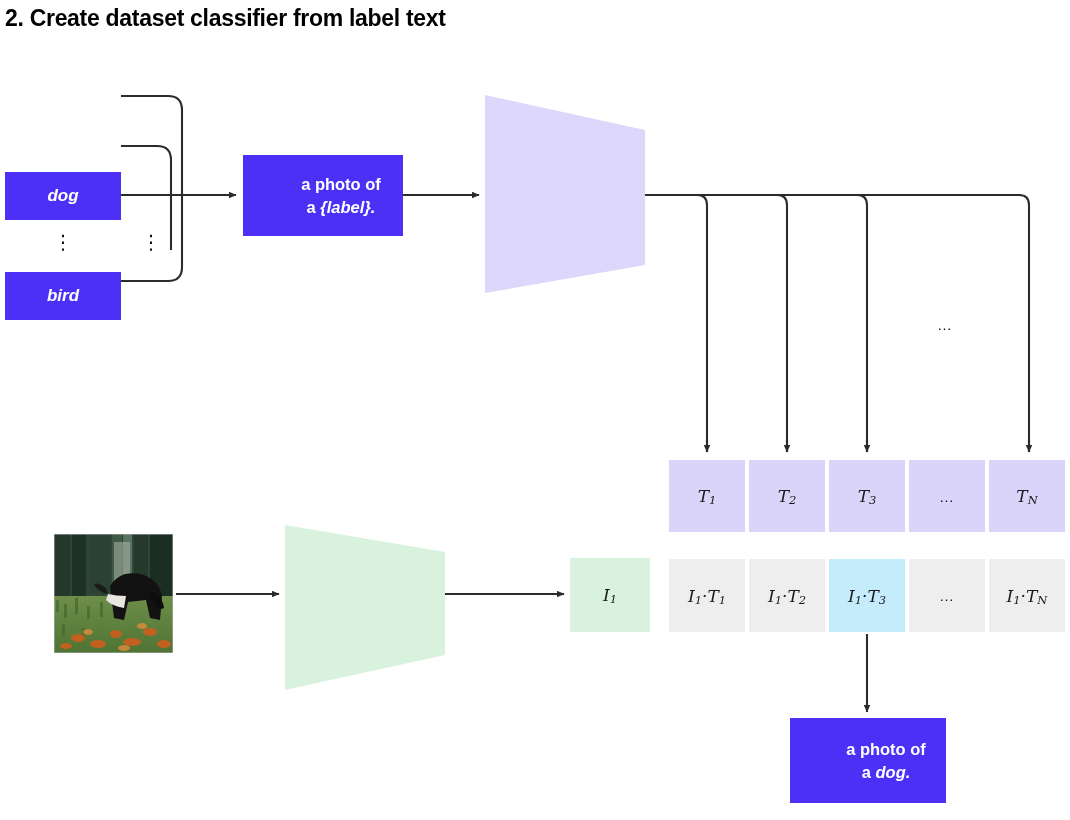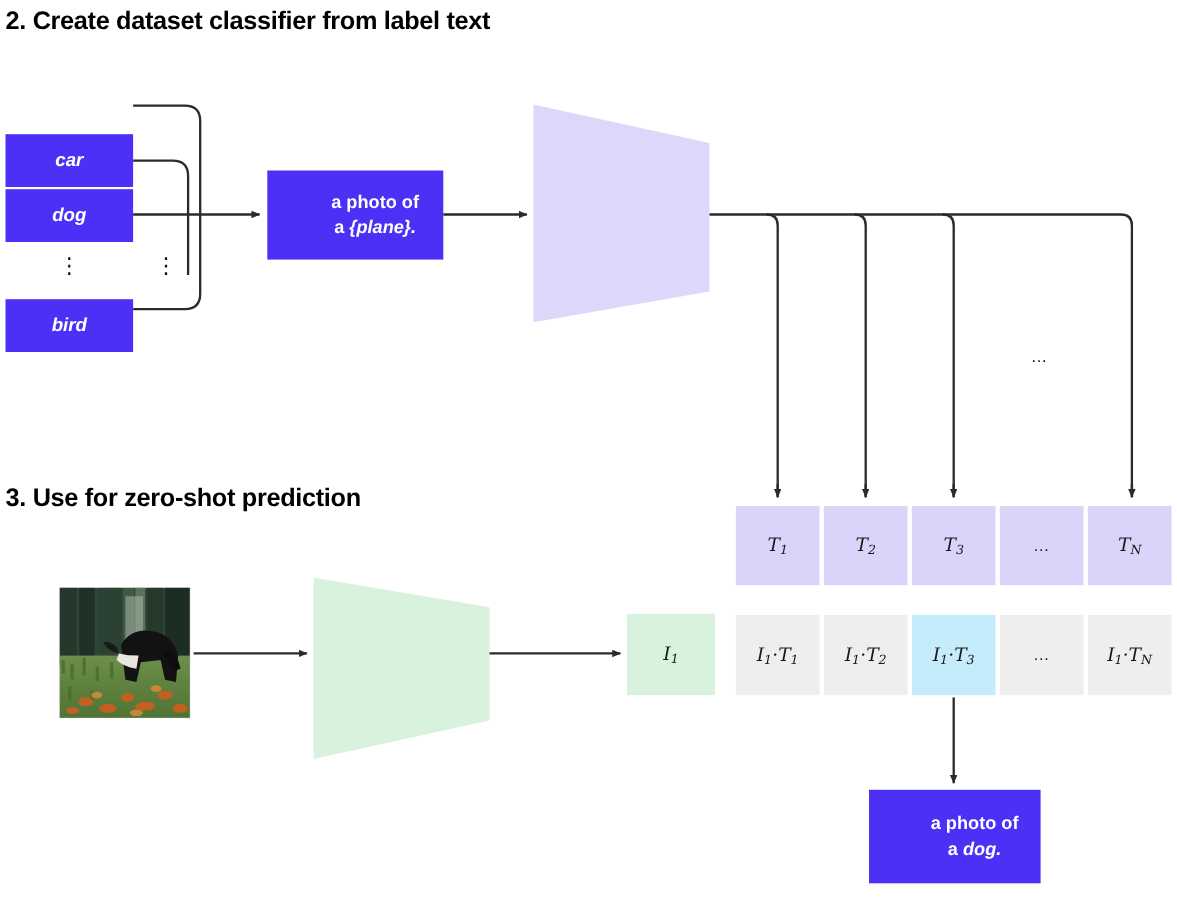--- a/index.html
+++ b/index.html
@@ -108,38 +108,34 @@
     overflow: hidden;
   }
   svg.wires { position: absolute; left: 0; top: 0; width: 1070px; height: 820px; overflow: visible; }
 </style>
 </head>
 <body>
 
 <div class="stage">
 
   <div class="heading" id="heading-2">2. Create dataset classifier from label text</div>
-  <div class="heading" id="heading-3">3. Use for zero-shot prediction</div>
-
-  <div class="label-box" style="top:122px">
-    <span>car</span>
-  </div>
+
   <div class="label-box" style="top:272px">
     <span>bird</span>
   </div>
   <div class="label-box" style="top:172px">
     <span>dog</span>
   </div>
 
   <div class="vdots" style="left:51px; top:232px; width:24px;">⋮</div>
   <div class="vdots" style="left:139px; top:232px; width:24px;">⋮</div>
 
   <div class="prompt-box" id="prompt-template">
     <span>a photo of</span>
-    <span><span>a </span><span class="ital">{plane}.</span></span>
+    <span><span>a </span><span class="ital">{label}.</span></span>
   </div>
 
   <div class="encoder-label" style="left:485px; top:178px; width:160px;">
     <div>Text</div>
     <div>Encoder</div>
   </div>
 
   <div class="encoder-label" style="left:285px; top:568px; width:160px;">
     <div>Image</div>
     <div>Encoder</div>

